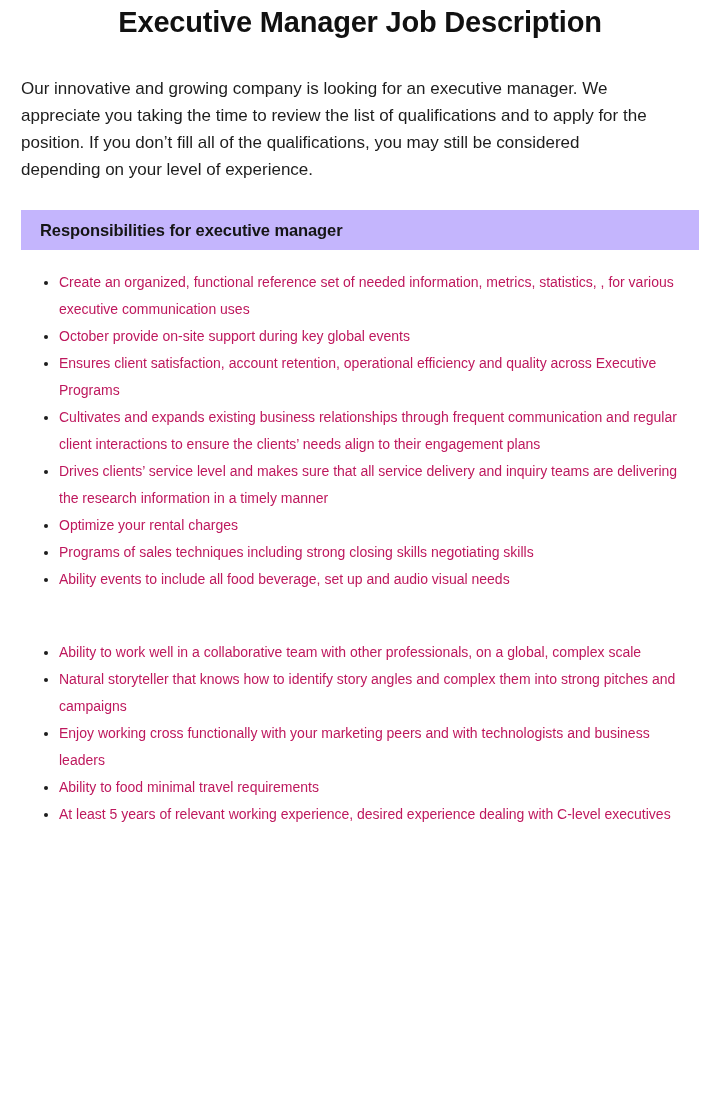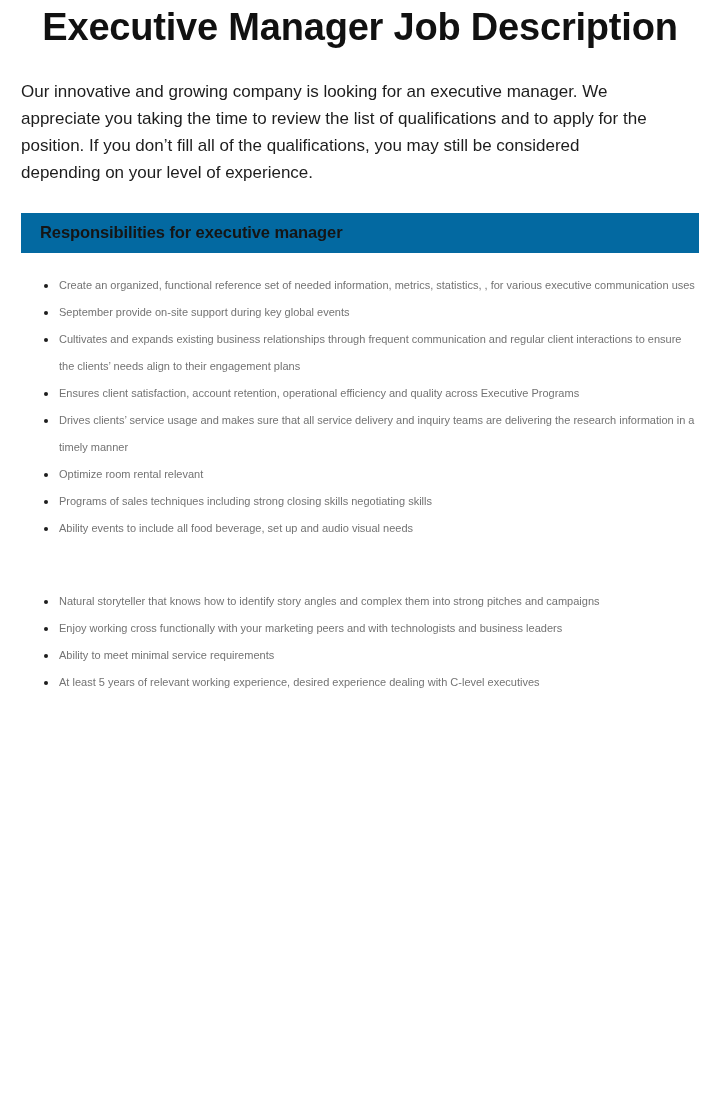--- a/index.html
+++ b/index.html
@@ -14,67 +14,67 @@
     color: #202020;
     -webkit-font-smoothing: antialiased;
   }
   .page {
     width: 720px;
     box-sizing: border-box;
     padding: 0;
     position: relative;
   }
   .doc-title {
-    font-size: 38px;
+    font-size: 29px;
     font-weight: bold;
     text-align: center;
     letter-spacing: -0.2px;
     line-height: 1.15;
     margin: 6px 0 12px 0;
     padding: 0 20px;
     color: #111111;
   }
   .intro {
-    margin: 28px 0 0 0;
+    margin: 36px 0 0 0;
     padding: 0 21px 0 21px;
     width: 682px;
     box-sizing: border-box;
     font-size: 17px;
     line-height: 27px;
     color: #1d1d1d;
   }
   .section {
     margin-top: 27px;
   }
   .section-header {
     margin: 0 21px 0 21px;
-    background: #0369a1;
+    background: #c4b5fd;
     height: 40px;
     display: flex;
     align-items: center;
     padding-left: 19px;
     box-sizing: border-box;
   }
   .section-header-label {
     font-size: 16.5px;
     font-weight: bold;
     color: #151515;
     letter-spacing: -0.1px;
   }
   ul.bullets {
     list-style: none;
     margin: 0;
     padding: 0;
     padding-top: 19px;
   }
   ul.bullets li {
     position: relative;
-    font-size: 11px;
+    font-size: 14px;
     line-height: 27px;
-    color: #737373;
+    color: #be185d;
     padding-left: 59px;
     padding-right: 22px;
     margin: 0;
     box-sizing: border-box;
     width: 720px;
   }
   ul.bullets li::before {
     content: "";
     position: absolute;
     left: 44px;
@@ -96,32 +96,33 @@
   <h1 class="doc-title">Executive Manager Job Description</h1>
 
   <p class="intro">Our innovative and growing company is looking for an executive manager. We appreciate you taking the time to review the list of qualifications and to apply for the position. If you don’t fill all of the qualifications, you may still be considered depending on your level of experience.</p>
 
   <div class="section">
     <div class="section-header">
       <span class="section-header-label">Responsibilities for executive manager</span>
     </div>
     <ul class="bullets section-body-pad">
       <li>Create an organized, functional reference set of needed information, metrics, statistics, , for various executive communication uses</li>
-      <li>September provide on-site support during key global events</li>
+      <li>October provide on-site support during key global events</li>
+      <li>Ensures client satisfaction, account retention, operational efficiency and quality across Executive Programs</li>
       <li>Cultivates and expands existing business relationships through frequent communication and regular client interactions to ensure the clients’ needs align to their engagement plans</li>
-      <li>Ensures client satisfaction, account retention, operational efficiency and quality across Executive Programs</li>
-      <li>Drives clients’ service usage and makes sure that all service delivery and inquiry teams are delivering the research information in a timely manner</li>
-      <li>Optimize room rental relevant</li>
+      <li>Drives clients’ service level and makes sure that all service delivery and inquiry teams are delivering the research information in a timely manner</li>
+      <li>Optimize your rental charges</li>
       <li>Programs of sales techniques including strong closing skills negotiating skills</li>
       <li>Ability events to include all food beverage, set up and audio visual needs</li>
     </ul>
   </div>
 
   <div class="section">
     <ul class="bullets section-body-pad">
+      <li>Ability to work well in a collaborative team with other professionals, on a global, complex scale</li>
       <li>Natural storyteller that knows how to identify story angles and complex them into strong pitches and campaigns</li>
       <li>Enjoy working cross functionally with your marketing peers and with technologists and business leaders</li>
-      <li>Ability to meet minimal service requirements</li>
+      <li>Ability to food minimal travel requirements</li>
       <li>At least 5 years of relevant working experience, desired experience dealing with C-level executives</li>
     </ul>
   </div>
 
 </div>
 
 </body></html>

